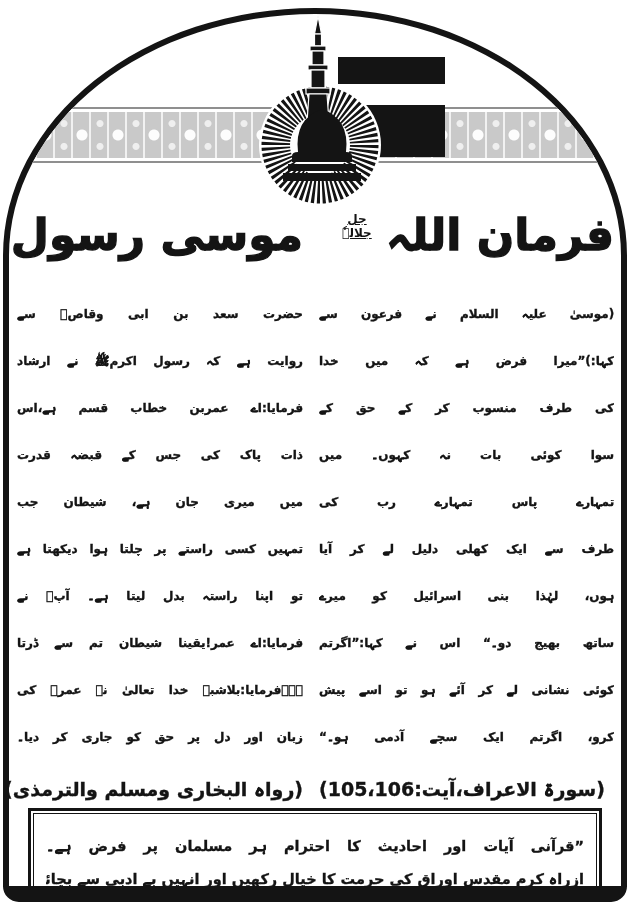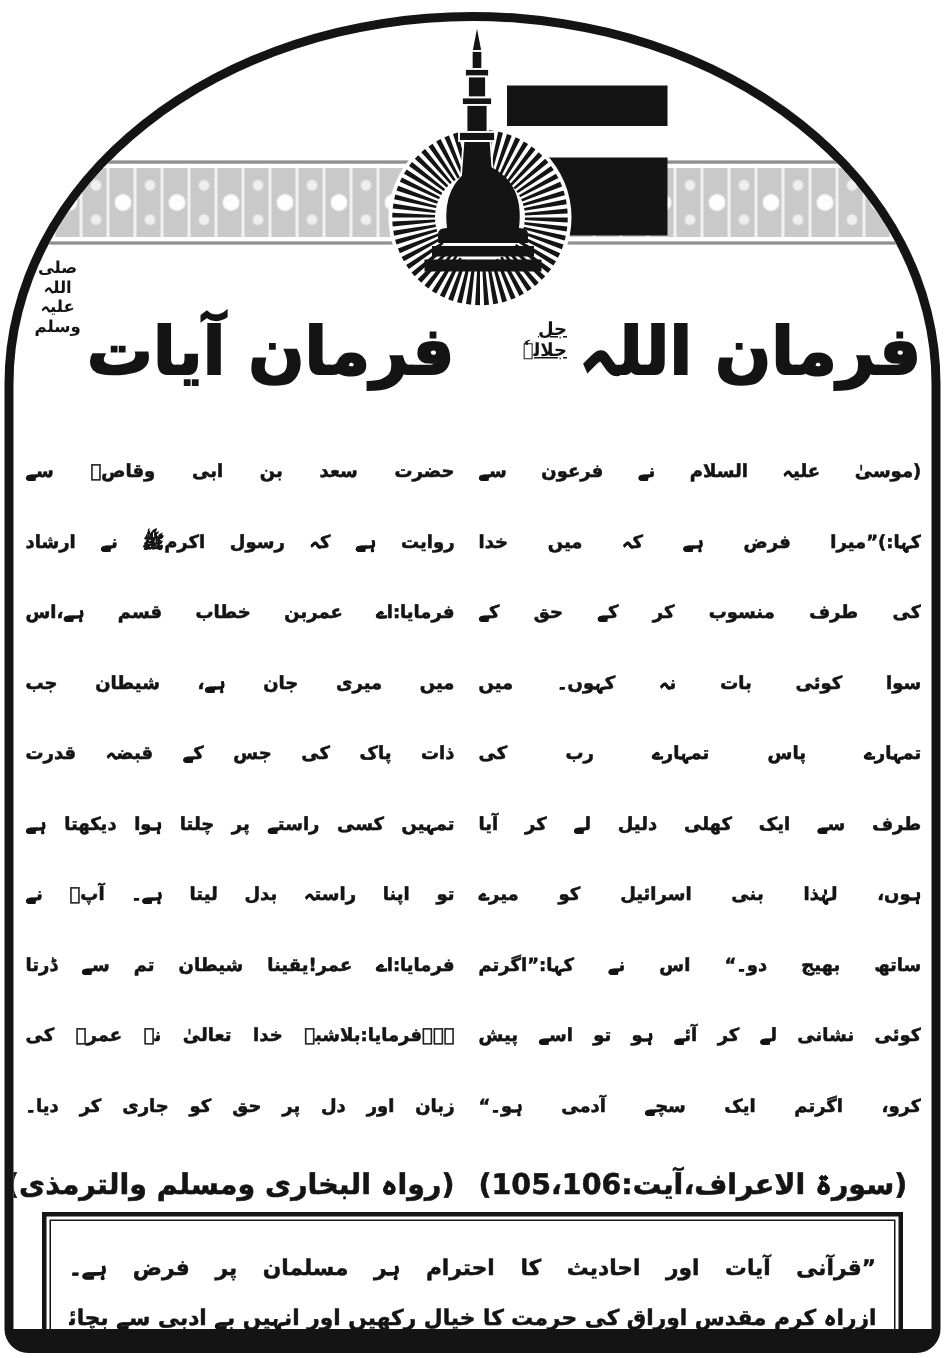--- a/index.html
+++ b/index.html
@@ -36,21 +36,21 @@
   .divider{width:4px;background:#141414;}
   .col-right{flex:1;box-sizing:border-box;padding:0 14px 0 12px;}
   .header{direction:rtl;display:flex;align-items:flex-start;height:76px;}
   .header.spread{justify-content:space-between;}
   .h-title{
     font-size:44px;font-weight:bold;line-height:66px;white-space:nowrap;
     letter-spacing:-1px;-webkit-text-stroke:1.3px #141414;
   }
   .h-honorific{
     font-size:12px;font-weight:bold;width:42px;line-height:14px;
-    margin:10px 8px 0 17px;text-decoration:underline;
+    text-align:center;margin:10px 8px 0 17px;text-decoration:underline;
   }
   .h-stamp{
     font-size:11px;font-weight:bold;width:46px;line-height:13px;
     text-align:center;margin:-30px 0 0 2px;
   }
   .lines{margin-top:12px;}
   .line{
     height:47px;line-height:48px;font-size:12px;font-weight:bold;
     direction:rtl;text-align:justify;text-align-last:justify;
     white-space:nowrap;overflow:hidden;-webkit-text-stroke:.35px #141414;
@@ -106,29 +106,29 @@
           <rect x="64" y="150" width="68" height="7"></rect>
           <rect x="59" y="159" width="78" height="8"></rect>
         </g>
       </svg>
     </div>
 
     <div class="columns">
 
       <div class="col-left">
         <div class="header spread">
-          <div class="h-title">فرمان آیات</div>
+          <div class="h-title">موسی رسول</div>
           <div class="h-stamp">صلی اللہ علیہ وسلم</div>
         </div>
         <div class="lines">
           <div class="line">حضرت سعد بن ابی وقاصؓ سے</div>
           <div class="line">روایت ہے کہ رسول اکرمﷺ نے ارشاد</div>
           <div class="line">فرمایا:اے عمربن خطاب قسم ہے،اس</div>
+          <div class="line">ذات پاک کی جس کے قبضہ قدرت</div>
           <div class="line">میں میری جان ہے، شیطان جب</div>
-          <div class="line">ذات پاک کی جس کے قبضہ قدرت</div>
           <div class="line">تمہیں کسی راستے پر چلتا ہوا دیکھتا ہے</div>
           <div class="line">تو اپنا راستہ بدل لیتا ہے۔ آپؐ نے</div>
           <div class="line">فرمایا:اے عمر!یقینا شیطان تم سے ڈرتا</div>
           <div class="line">ہے۔فرمایا:بلاشبہ خدا تعالیٰ نے عمرؓ کی</div>
           <div class="line">زبان اور دل پر حق کو جاری کر دیا۔</div>
         </div>
         <div class="citation">(رواہ البخاری ومسلم والترمذی)</div>
       </div>
 
       <div class="divider"></div>

